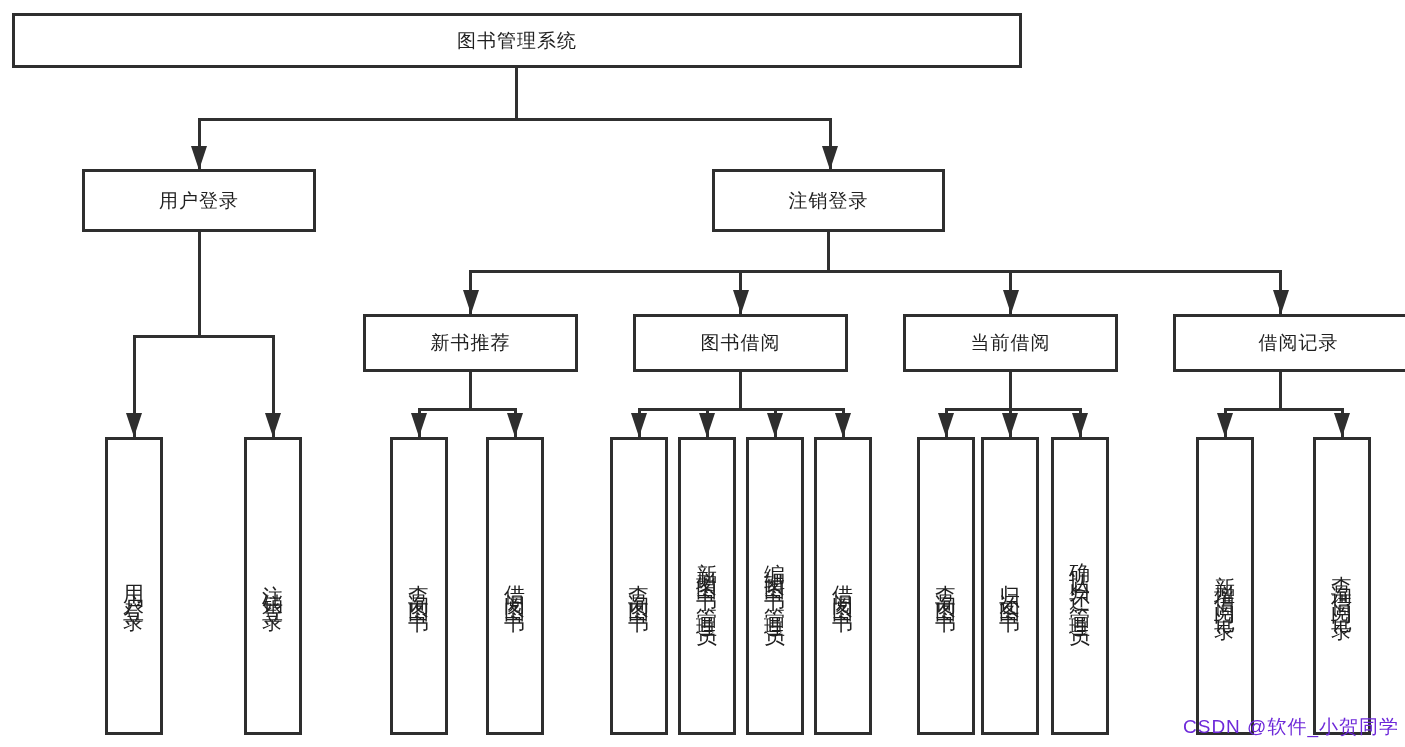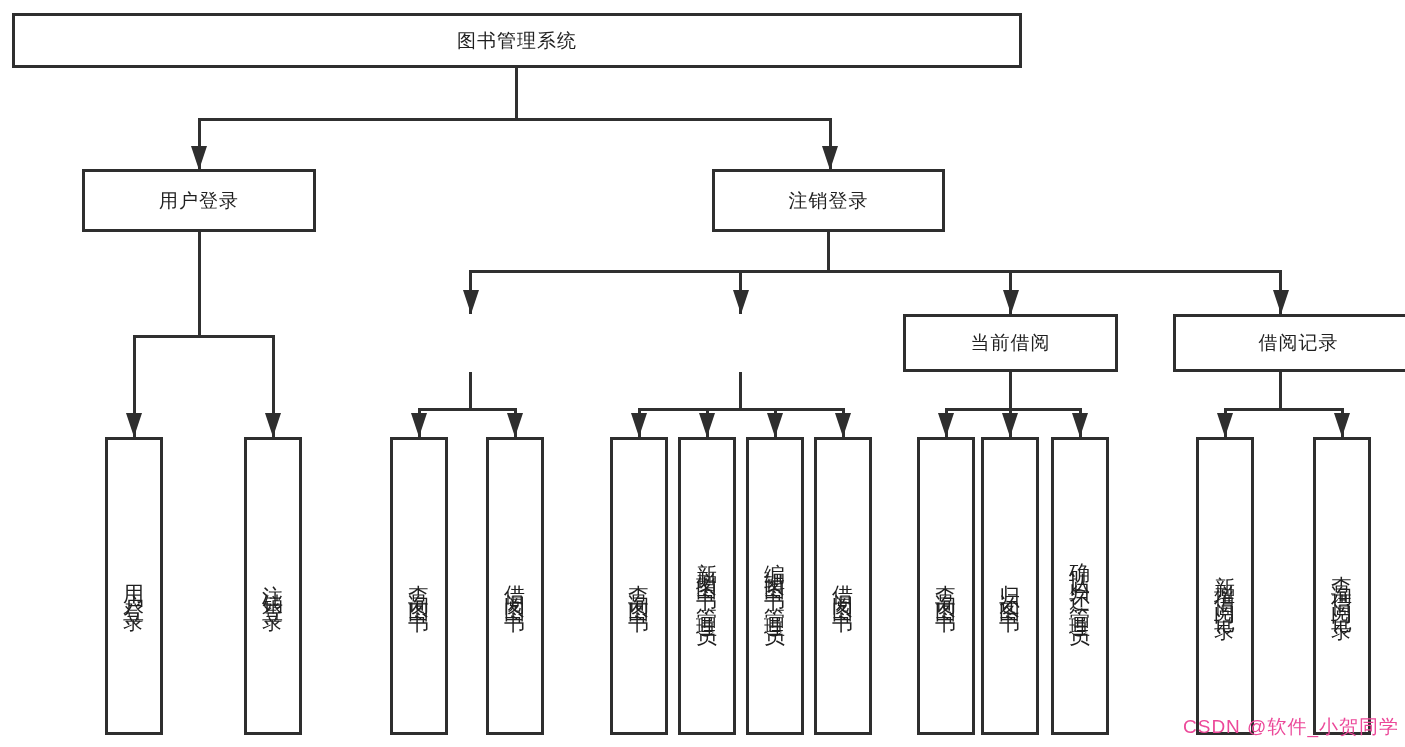--- a/index.html
+++ b/index.html
@@ -52,21 +52,21 @@
   .arrow{
     position:absolute;width:0;height:0;z-index:2;
     border-left:8px solid transparent;
     border-right:8px solid transparent;
     border-top:24px solid #2e2e2e;
   }
   #watermark{
     position:absolute;
     left:1183px;top:714px;
     font-size:19px;
-    color:#ec4899;
+    color:#6d28d9;
     letter-spacing:1px;
     z-index:10;
     white-space:nowrap;
   }
 </style>
 </head>
 <body>
 
 <div id="canvas">
 
@@ -129,20 +129,26 @@
     <span class="lbl">图书管理系统</span>
   </div>
 
   <div class="box" style="left:82px;top:169px;width:234px;height:63px;">
     <span class="lbl">用户登录</span>
   </div>
   <div class="box" style="left:712px;top:169px;width:233px;height:63px;">
     <span class="lbl">注销登录</span>
   </div>
 
+  <div class="box" style="left:363px;top:314px;width:215px;height:58px;">
+    <span class="lbl">新书推荐</span>
+  </div>
+  <div class="box" style="left:633px;top:314px;width:215px;height:58px;">
+    <span class="lbl">图书借阅</span>
+  </div>
   <div class="box" style="left:903px;top:314px;width:215px;height:58px;">
     <span class="lbl">当前借阅</span>
   </div>
   <div class="box" style="left:1173px;top:314px;width:251px;height:58px;">
     <span class="lbl">借阅记录</span>
   </div>
 
   <div class="leaf" style="left:105px;">
     <span class="vtxt">用户登录</span>
   </div>

